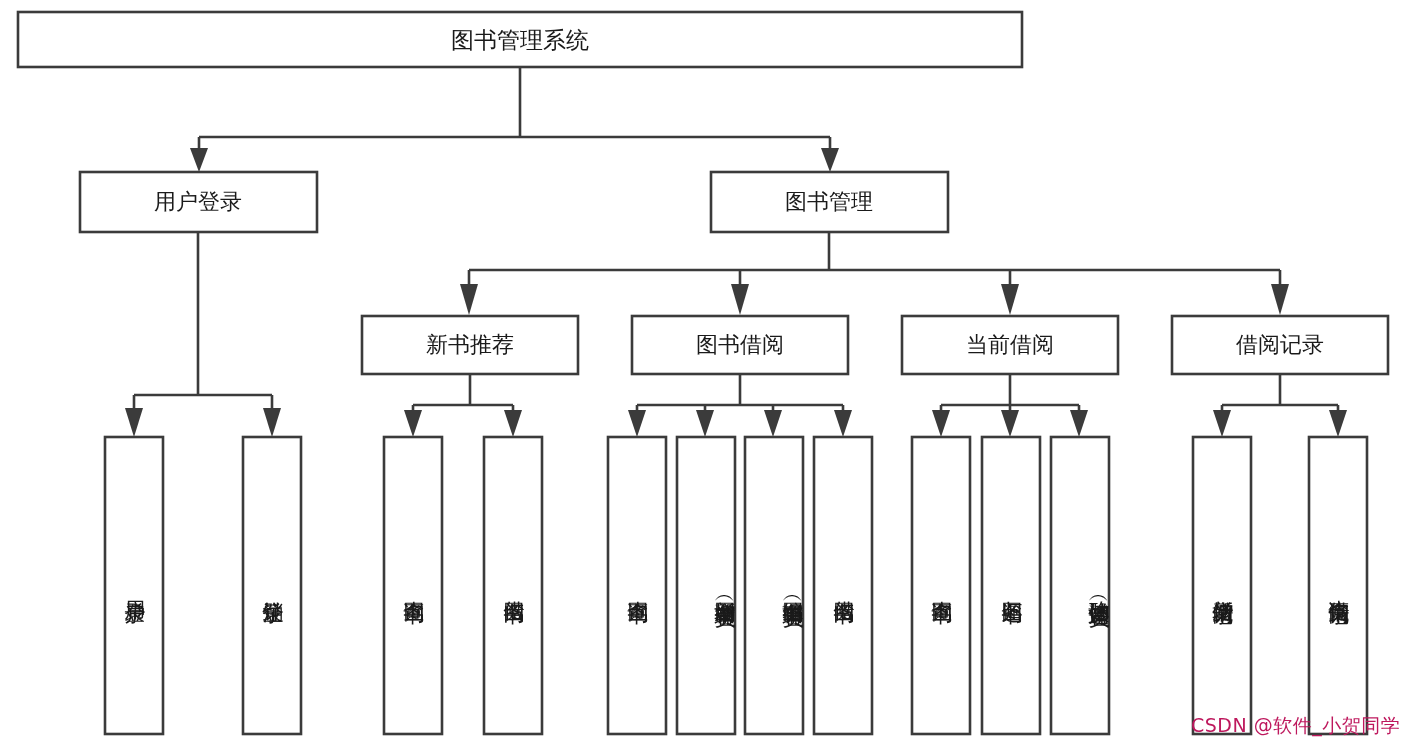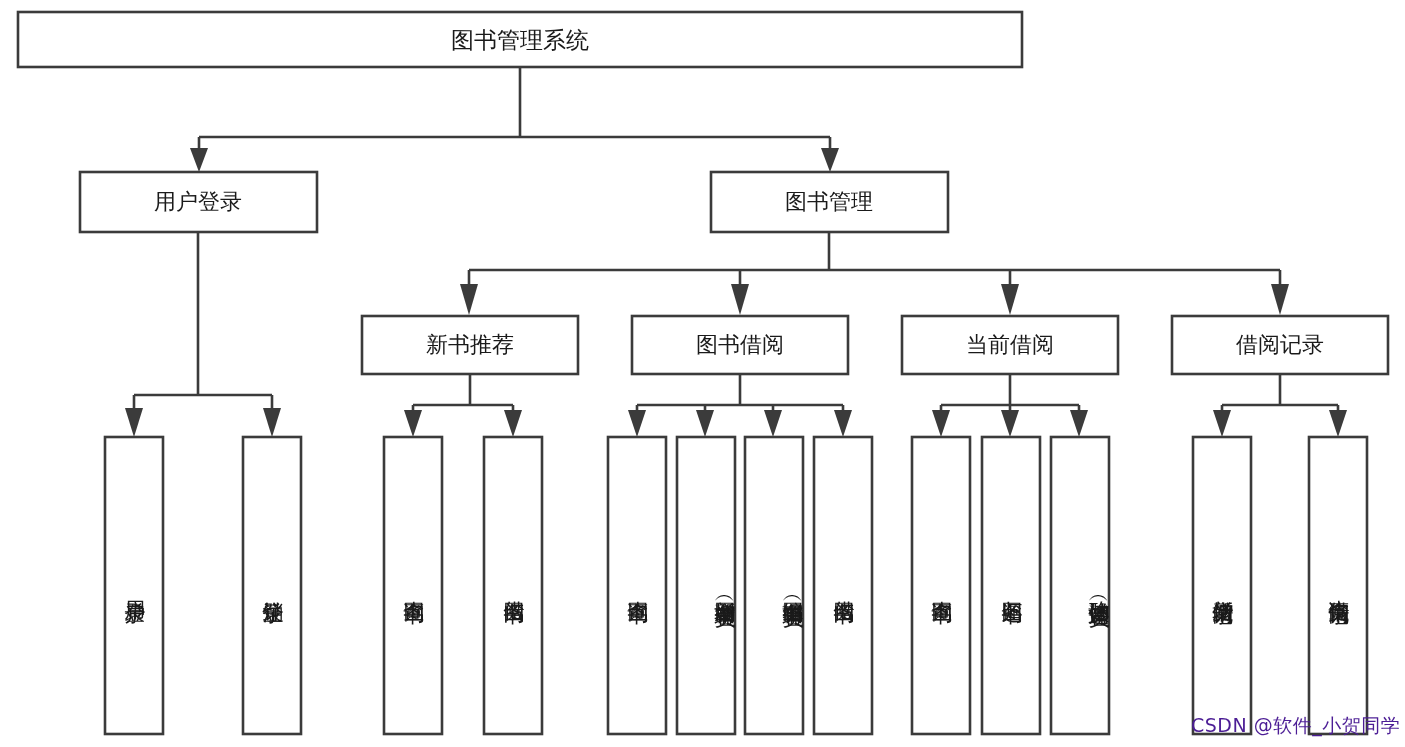--- a/index.html
+++ b/index.html
@@ -71,21 +71,21 @@
   }
   .vtext.topaligned {
     display: flex;
     align-items: flex-start;
     justify-content: center;
   }
   .watermark {
     position: absolute;
     font-family: "DejaVu Sans", "Liberation Sans", sans-serif;
     font-size: 19px;
-    color: #4c1d95;
+    color: #be185d;
     white-space: nowrap;
     letter-spacing: 0.5px;
   }
 </style>
 </head>
 <body>
 
 <div id="diagram-root">
 
   <svg class="diagram-canvas" viewBox="0 0 1405 747" xmlns="http://www.w3.org/2000/svg">

